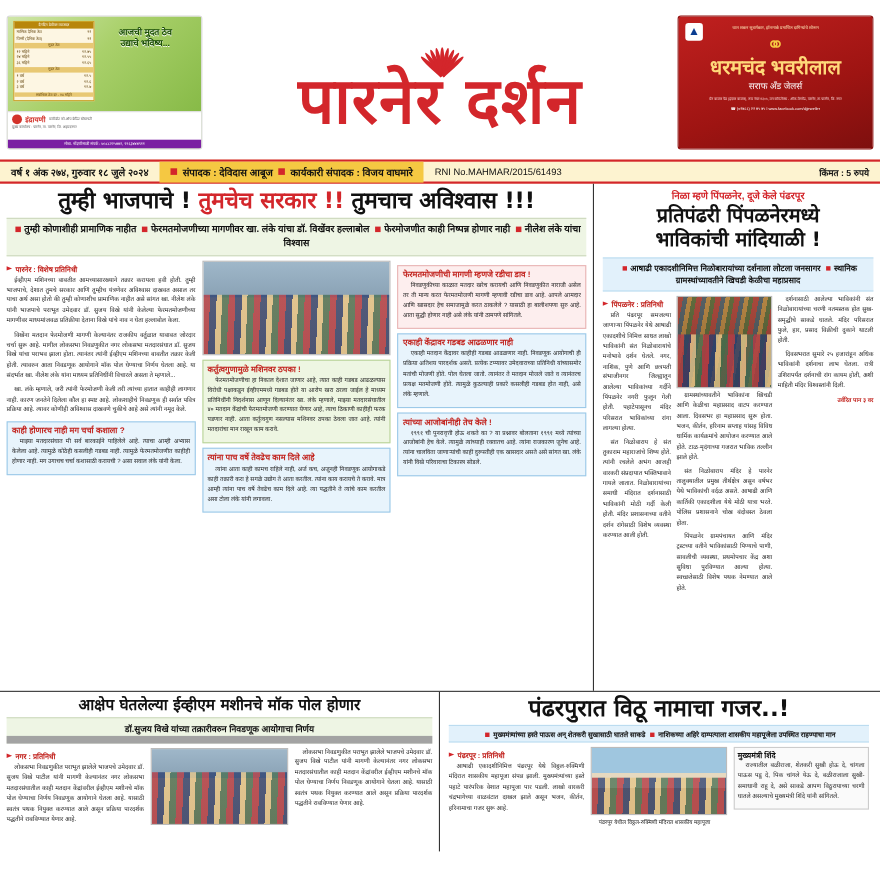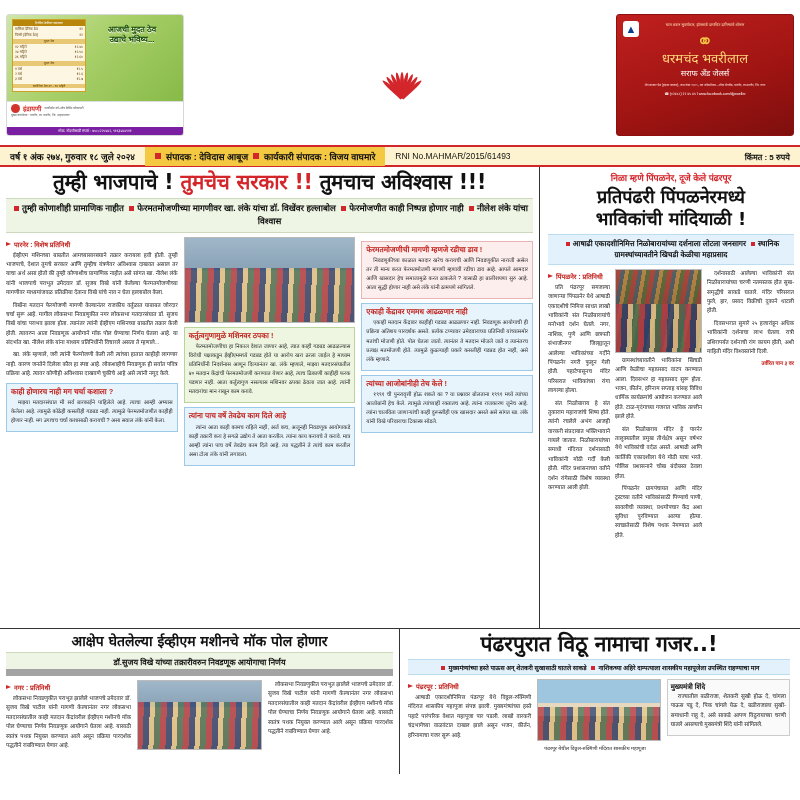--- a/index.html
+++ b/index.html
@@ -49,21 +49,21 @@
              font-size:58px; letter-spacing:1px; line-height:1; }
   .ad-right { width:178px; height:122px; border-radius:3px; overflow:hidden;
              background:linear-gradient(160deg,#c0201f,#9e1412 60%,#7e0f0e);
              color:#fff; text-align:center; padding:5px 4px; position:relative;
              border:1px solid #8d100f; }
   .ad-right .bis { position:absolute; left:6px; top:6px; width:16px; height:16px;
              background:#fff; border-radius:3px; display:flex; align-items:center;
              justify-content:center; color:#0a3d91; font-size:11px; }
   .ad-right .rt-top { font-size:3.8px; line-height:1.6; margin-top:2px; color:#ffe9b8; }
   .ad-right .ring { font-size:20px; color:#f5c842; line-height:1; margin:3px 0 1px; }
-  .ad-right .rt-name { font-size:13px; font-weight:normal; color:#ffd97a; line-height:1.1; }
+  .ad-right .rt-name { font-size:18px; font-weight:bold; color:#ffd97a; line-height:1.1; }
   .ad-right .rt-sub { font-size:8px; color:#fff; margin-top:1px; }
   .ad-right .rt-addr { font-size:3.2px; color:#ffdede; margin-top:5px; line-height:1.5; }
   .ad-right .rt-ph { font-size:3.6px; color:#fff; margin-top:3px; }
 
   
   .infobar { display:flex; align-items:center; height:22px; font-size:9px; font-weight:bold;
              border-top:2px solid #d3262b; border-bottom:2px solid #d3262b;
              background:#fdf3d0; }
   .infobar .ib-left { padding:0 10px; white-space:nowrap; }
   .infobar .ib-mid { background:#f5c842; padding:3px 10px; white-space:nowrap;
@@ -204,20 +204,21 @@
         <i style="transform:rotate(-48deg)"></i>
           <i style="transform:rotate(-36deg)"></i>
         <i style="transform:rotate(-24deg)"></i>
           <i style="transform:rotate(-12deg)"></i>
         <i style="transform:rotate(0deg)"></i>
           <i style="transform:rotate(12deg)"></i>
         <i style="transform:rotate(24deg)"></i>
           <i style="transform:rotate(36deg)"></i>
         <i style="transform:rotate(48deg)"></i>
       </div>
+      <div class="mast-title">पारनेर दर्शन</div>
     </div>
 
     <div class="ad-right">
       <div class="bis">▲</div>
       <div class="rt-top">चाल शकन सुवर्णकार,
 हॉलमार्क प्रमाणित दागिन्यांचे शोरूम</div>
       <div class="ring">⚭</div>
       <div class="rt-name">धरमचंद भवरीलाल</div>
       <div class="rt-sub">सराफ अँड जेलर्स</div>
       <div class="rt-addr">मेन बाजार पेठ (इंदवर बाजार), रूम नंबर १३०५, मन कॉम्प्लेक्स - ऑफ मेनरोड, पारनेर, ता.पारनेर, जि. नगर</div>
@@ -295,21 +296,21 @@
 
         <div class="col">
           <div class="boxnote pink">
             <h4>फेरमतमोजणीची
 मागणी म्हणजे रडीचा डाव !</h4>
             <div class="body-txt">
                 <p>निवडणुकीच्या काळात मतदार खरेच करायची आणि निवडणुकीत नाराजी असेल तर ती मान्य करत फेरमतमोजणी मागणी म्हणावी रडीचा डाव आहे. आपले आमदार आणि खासदार हेच समाजामुळे करत ठाकलेले ? यासाठी हा बालीशपणा सुरु आहे. आता सुद्धी होणार नाही असे लंके यांनी ठामपणे सांगितले.</p>
               </div>
           </div>
           <div class="boxnote">
-            <h4>एकाही केंद्रावर एममध आढळणार नाही</h4>
+            <h4>एकाही केंद्रावर गडबड आढळणार नाही</h4>
             <div class="body-txt">
                 <p>एकाही मतदान केंद्रावर काहीही गडबड आढळणार नाही. निवडणूक आयोगाची ही प्रक्रिया अतिशय पारदर्शक असते. प्रत्येक टप्प्यावर उमेदवाराच्या प्रतिनिधी यांच्यासमोर मतांची मोजणी होते. पोल घेतला जातो. त्यानंतर ते मतदान मोजले जाते व त्यानंतरच प्रत्यक्ष मतमोजणी होते. त्यामुळे कुठल्याही प्रकारे कसलीही गडबड होत नाही, असे लंके म्हणाले.</p>
               </div>
           </div>
           <div class="boxnote">
             <h4>त्यांच्या आजोबांनीही तेच केले !</h4>
             <div class="body-txt">
                 <p>१९९१ ची पुनरावृत्ती होऊ शकते का ? या प्रश्नावर  बोलताना १९९१ मध्ये त्यांच्या आजोबांनी हेच केले. त्यामुळे त्यांच्याही रक्तातच आहे. त्यांना राजकारण जुनेच आहे. त्यांना चालविता जाणार्‍यांची काही दुरूस्तीही एक खासदार असते असे सांगत खा. लंके यांनी विखे परिवाराचा टिकास्त्र सोडले.</p>
               </div>
           </div>

